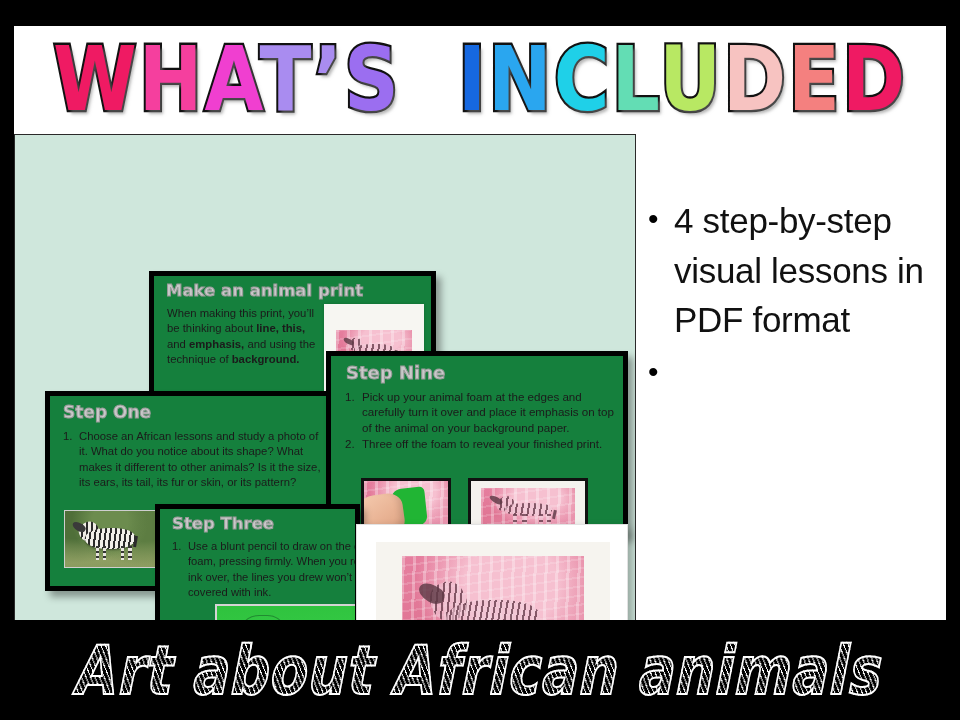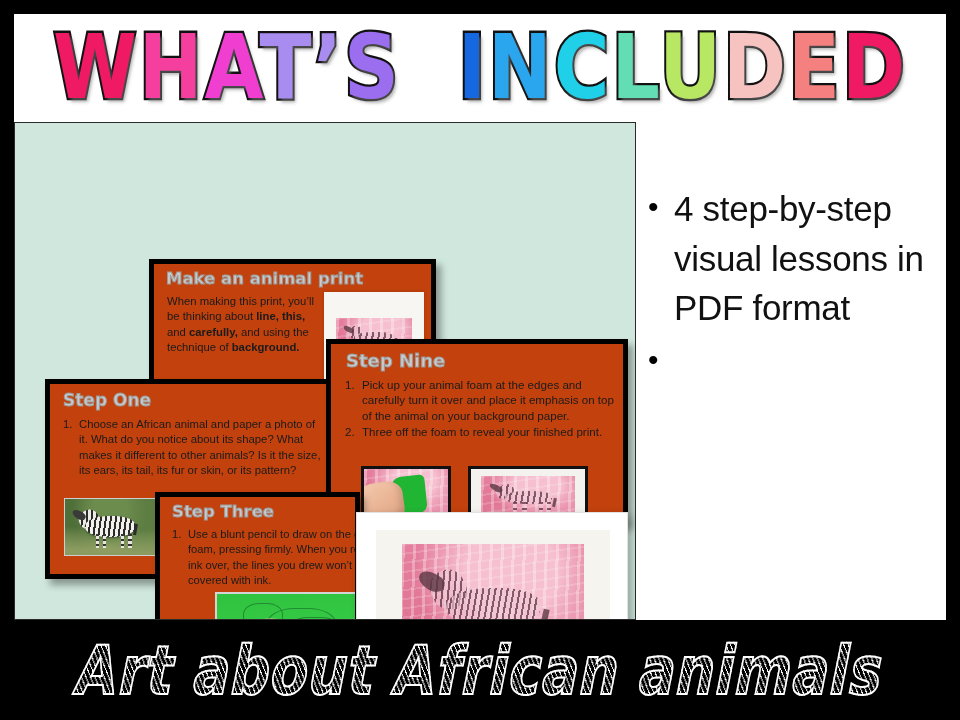--- a/index.html
+++ b/index.html
@@ -5,21 +5,21 @@
   html,body{margin:0;padding:0;}
   body{
     width:960px;height:720px;overflow:hidden;
     background:#000;
     font-family:"Liberation Sans", sans-serif;
   }
   .page{position:relative;width:960px;height:720px;background:#000;}
 
   
   .inner-frame{
-    position:absolute;left:14px;top:14px;width:932px;height:606px;
+    position:absolute;left:14px;top:26px;width:932px;height:606px;
     background:#ffffff;
   }
 
   
   .title-bar{
     position:absolute;left:0;top:0;width:932px;height:106px;
     display:flex;align-items:center;justify-content:center;
   }
   .title{
     font-family:"DejaVu Sans", sans-serif;
@@ -68,21 +68,21 @@
     -webkit-text-stroke:1.6px #ffffff;
     letter-spacing:1px;
     transform:scaleY(1.25) skewX(-3deg);
     white-space:nowrap;
     background-image:repeating-linear-gradient(62deg,#fff 0 1px,transparent 1px 4px);
     -webkit-background-clip:text;background-clip:text;
   }
 
   
   .card{
-    position:absolute;background:#c2410c;border:5px solid #000;
+    position:absolute;background:#15803d;border:5px solid #000;
     box-shadow:5px 6px 7px rgba(0,0,0,.35);
     box-sizing:border-box;overflow:hidden;
   }
   .card-head{
     font-family:"DejaVu Sans", sans-serif;
     font-weight:700;color:#c9c9c9;
     -webkit-text-stroke:1px #9a9a9a;
     letter-spacing:0px;
   }
   .card-body{color:#1b1b1b;}
@@ -206,21 +206,21 @@
   <div class="inner-frame">
 
     <div class="title-bar">
       <div class="title" id="title-render"><span style="color: rgb(239, 26, 99);">W</span><span style="color: rgb(245, 63, 158);">H</span><span style="color: rgb(240, 63, 208);">A</span><span style="color: rgb(169, 140, 240);">T</span><span style="color: rgb(169, 140, 240);">’</span><span style="color: rgb(155, 110, 240);">S</span><span style="color: rgb(255, 255, 255);">&nbsp;&nbsp;</span><span style="color: rgb(22, 104, 224);">I</span><span style="color: rgb(42, 166, 239);">N</span><span style="color: rgb(31, 208, 232);">C</span><span style="color: rgb(99, 221, 180);">L</span><span style="color: rgb(184, 232, 99);">U</span><span style="color: rgb(247, 195, 193);">D</span><span style="color: rgb(244, 128, 127);">E</span><span style="color: rgb(239, 26, 99);">D</span></div>
     </div>
 
     <div class="mint-panel">
 
       <div class="card" id="card-make">
         <div class="card-head">Make an animal print</div>
-        <div class="card-body" id="make-body"><span>When making this print, you’ll be thinking about </span><b>line, this,</b><span> and </span><b>carefully,</b><span> and using the technique of </span><b>background.</b></div>
+        <div class="card-body" id="make-body"><span>When making this print, you’ll be thinking about </span><b>line, this,</b><span> and </span><b>emphasis,</b><span> and using the technique of </span><b>background.</b></div>
         <div class="pic-wrap">
           <div style="position:absolute;left:12px;top:26px;width:76px;height:40px;">
             <div class="print-art">
               <div class="bg"></div>
               <div class="pz pz-neck"></div>
               <div class="pz pz-head"></div>
               <div class="pz pz-body"></div>
               <div class="pz pz-leg" style="left:34%;top:60%;"></div>
               <div class="pz pz-leg" style="left:44%;top:60%;"></div>
               <div class="pz pz-leg" style="left:62%;top:60%;"></div>
@@ -229,21 +229,21 @@
             </div>
           </div>
         </div>
       </div>
 
       <div class="card" id="card-one">
         <div class="card-head">Step One</div>
         <div class="card-body" id="one-body">
             <div class="ol">
               <div class="num">1.</div>
-              <div class="txt">Choose an African animal and paper a photo of it. What do you notice about its shape? What makes it different to other animals? Is it the size, its ears, its tail, its fur or skin, or its pattern?</div>
+              <div class="txt">Choose an African lessons and study a photo of it. What do you notice about its shape? What makes it different to other animals? Is it the size, its ears, its tail, its fur or skin, or its pattern?</div>
             </div>
           </div>
         <div class="photo">
           <div class="zebra-photo">
             <div class="zebra-neck"></div>
             <div class="zebra-head"></div>
             <div class="zebra-body"></div>
             <div class="zebra-leg" style="left:34%;top:62%;"></div>
             <div class="zebra-leg" style="left:42%;top:62%;"></div>
             <div class="zebra-leg" style="left:62%;top:62%;"></div>

